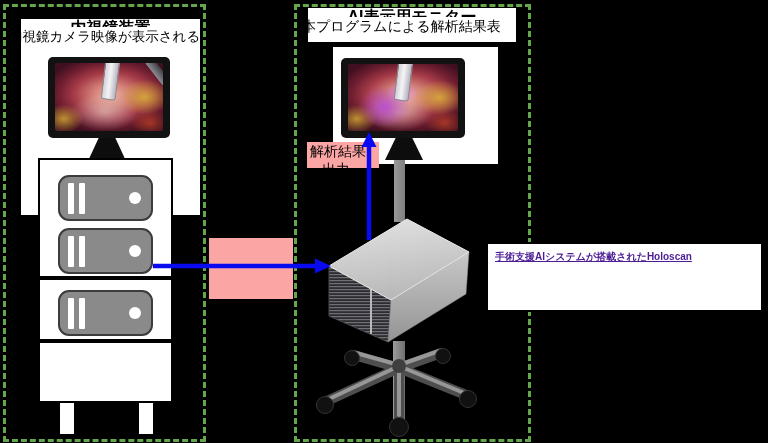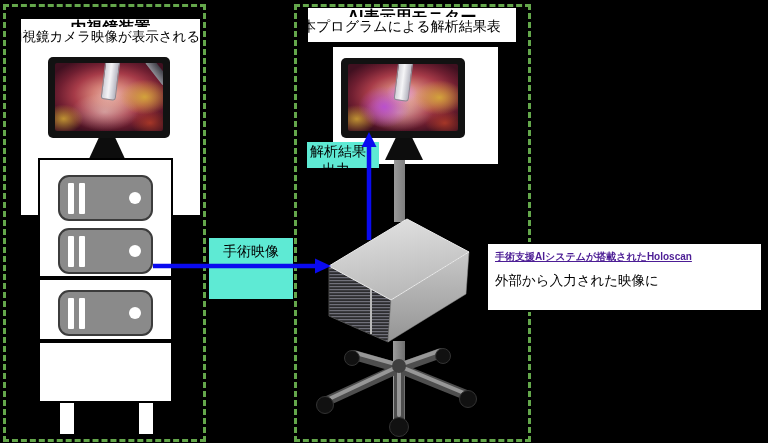--- a/index.html
+++ b/index.html
@@ -43,21 +43,21 @@
     -webkit-clip-path:polygon(28% 0,72% 0,100% 100%,0 100%);clip-path:polygon(28% 0,72% 0,100% 100%,0 100%);}
 
   
   .rack-shelf{position:absolute;background:#fff;border:2.5px solid #000;box-sizing:border-box;}
   .rack-leg{position:absolute;background:#fff;}
   .rack-unit{position:absolute;width:95px;height:46px;background:#8a8a8a;border:2px solid #3c3c3c;border-radius:11px;box-sizing:border-box;}
   .vent-bar{position:absolute;width:6px;height:31px;top:6px;background:#fff;border-radius:1px;}
   .indicator-dot{position:absolute;width:12px;height:12px;top:15px;left:69px;background:#fff;border-radius:50%;}
 
   
-  .flow-label{position:absolute;background:#5eead4;font-size:14px;text-align:center;}
+  .flow-label{position:absolute;background:#fca5a5;font-size:14px;text-align:center;}
 
   
   .note-box{position:absolute;left:486px;top:242px;width:277px;height:70px;background:#fff;border:2px solid #000;
             box-sizing:border-box;padding:5px 7px;z-index:45;}
   .note-title{color:#4c1d95;font-weight:bold;font-size:10px;line-height:15px;white-space:nowrap;text-decoration:underline;}
   .note-line{color:#000;font-size:13.5px;line-height:15.5px;white-space:nowrap;}
   .note-gap{height:9px;}
 
   .pole{position:absolute;background:linear-gradient(90deg,#9a9a9a,#7e7e7e);}
   svg{display:block;}
@@ -183,31 +183,29 @@
 
     <g>
       <polygon points="29,61 91,95 88,137 29,111" fill="url(#fins)" stroke="#4a4a4a" stroke-width="1"></polygon>
       <line x1="71" y1="84" x2="71" y2="129" stroke="#b9b9b9" stroke-width="2"></line>
       <polygon points="91,95 169,47 166,89 88,137" fill="url(#gradRight)" stroke="#8f8f8f" stroke-width="0.5"></polygon>
       <polygon points="107,14 169,47 91,95 29,61" fill="url(#gradTop)" stroke="#ececec" stroke-width="1"></polygon>
     </g>
   </svg>
 
   <div class="flow-label" style="left:209px;top:238px;width:84px;height:61px;display:flex;flex-direction:column;justify-content:space-between;padding:5px 0 7px 0;box-sizing:border-box;">
-    <div>手術映像</div>
   </div>
 
   <svg class="abs" style="left:0;top:0;z-index:40;pointer-events:none;" width="768" height="443" viewBox="0 0 768 443">
     <g stroke="#0a0af0" stroke-width="4.5" fill="#0a0af0">
       <line x1="153" y1="266" x2="316" y2="266"></line>
       <polygon points="315,258.5 331,266 315,273.5" stroke="none"></polygon>
       <line x1="369" y1="240" x2="369" y2="146"></line>
       <polygon points="361.5,147 369,132 376.5,147" stroke="none"></polygon>
     </g>
   </svg>
 
   <div class="note-box">
     <div class="note-title">手術支援AIシステムが搭載されたHoloscan</div>
     <div class="note-gap"></div>
-    <div class="note-line">外部から入力された映像に</div>
   </div>
 
 </div>
 
 </body></html>

